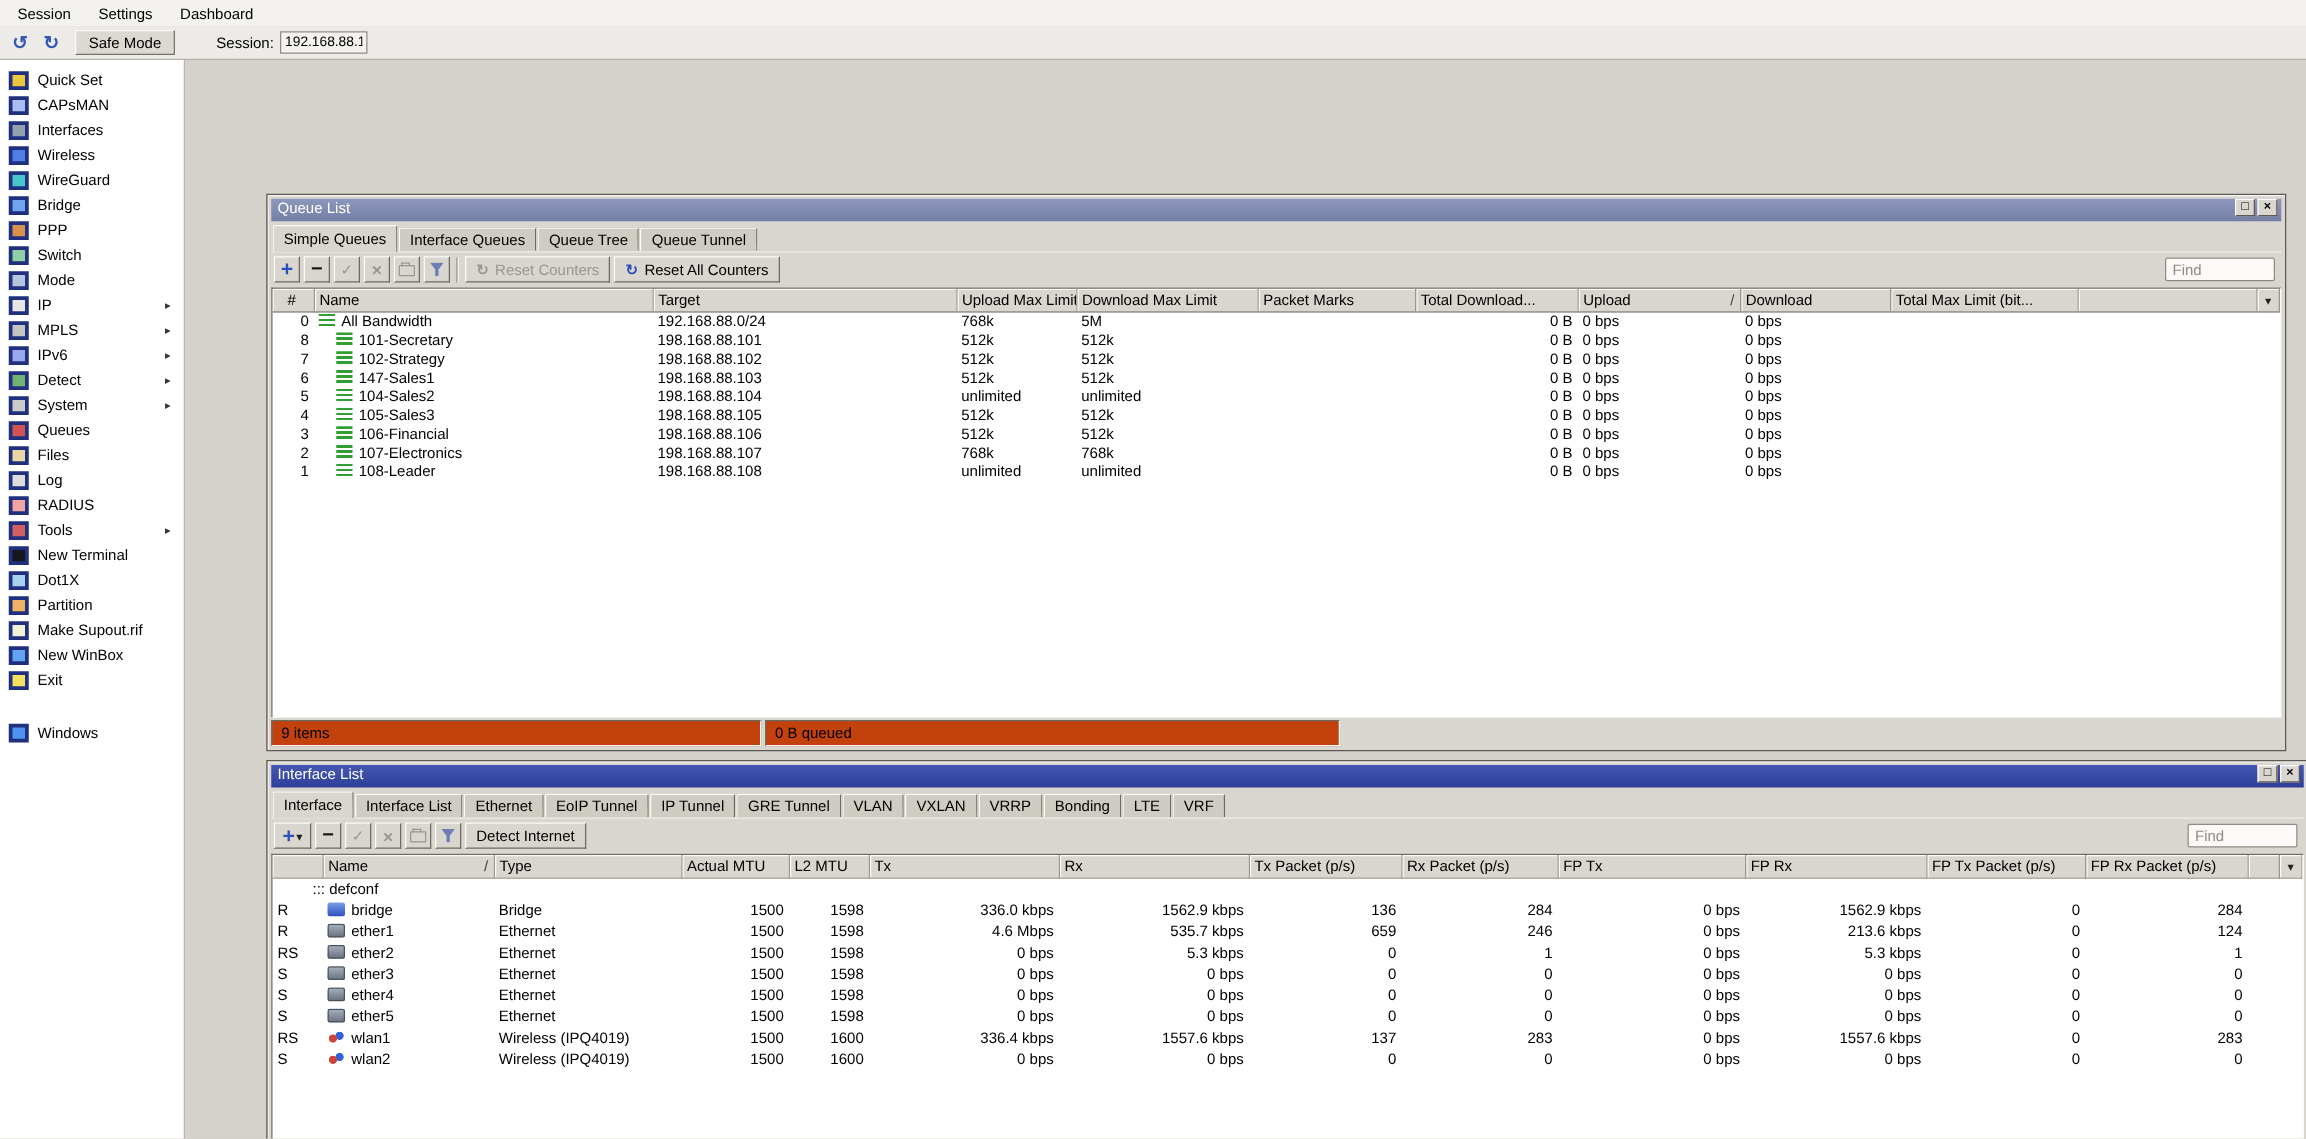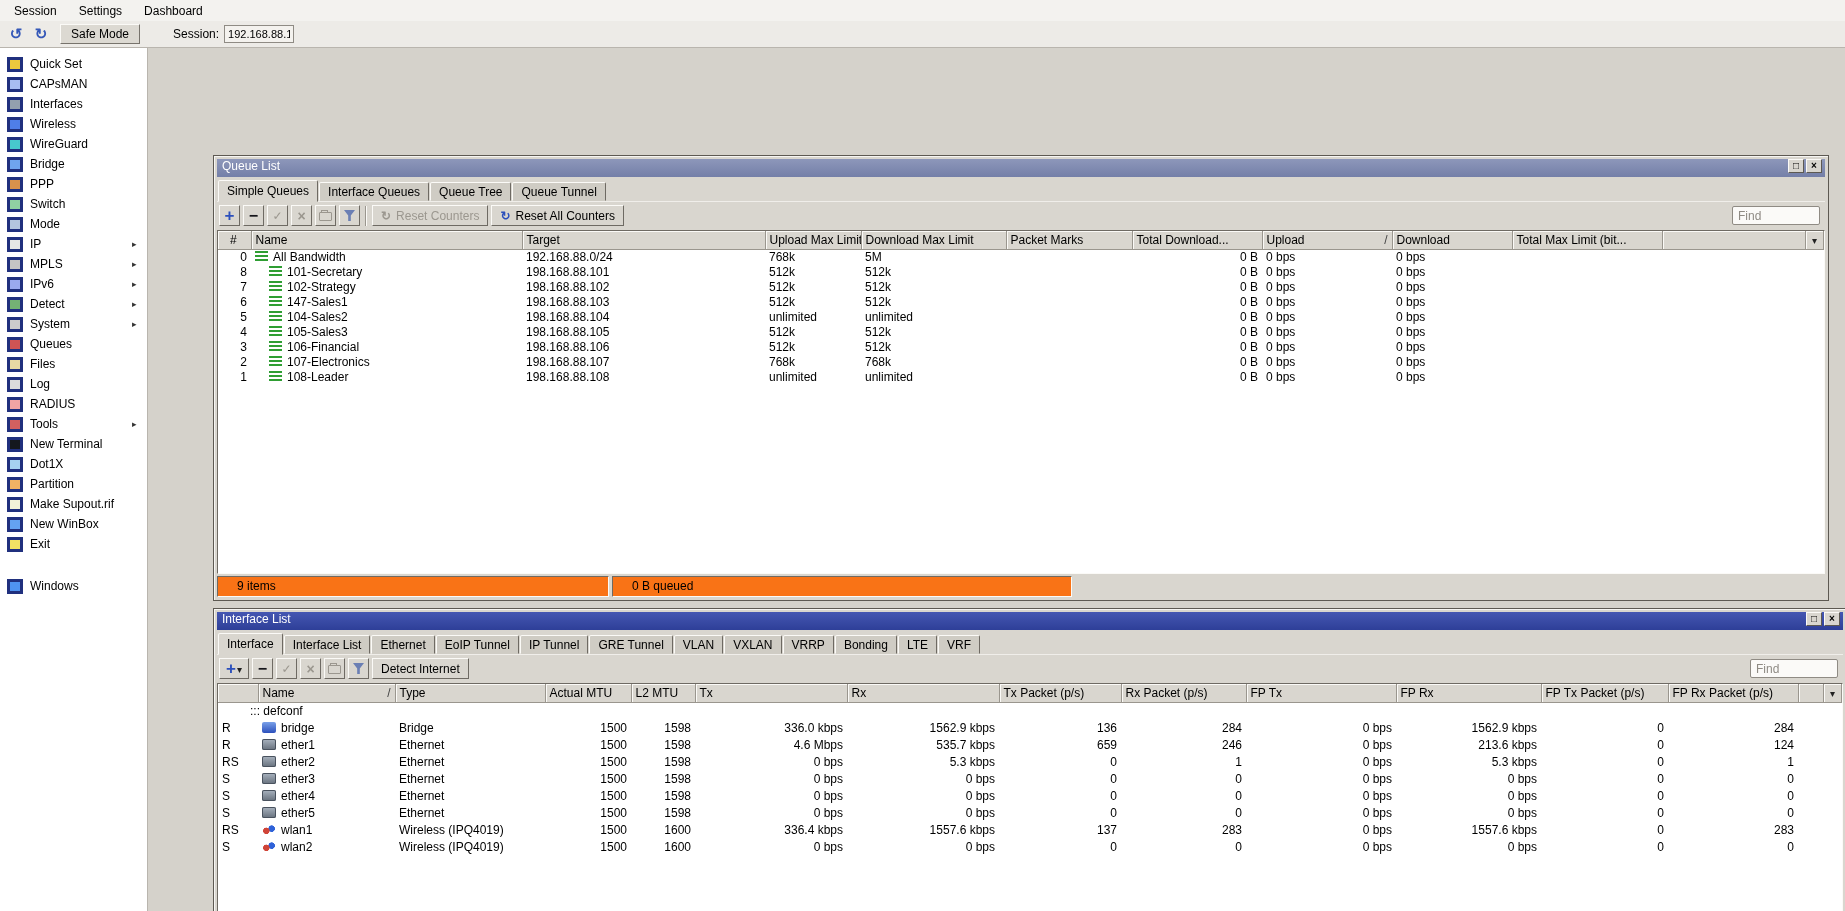--- a/index.html
+++ b/index.html
@@ -97,21 +97,21 @@
   .c-ind0{width:0}
   .c-ind1{width:14px}
   .qicon{display:inline-block;width:13px;height:11px;margin-right:5px;vertical-align:-1px;background:repeating-linear-gradient(to bottom,var(--queue-green,#2f9e33) 0 2px,transparent 2px 4px)}
   .ifico{display:inline-block;width:14px;height:11px;margin-right:5px;vertical-align:-1px;border-radius:2px}
   .ifico.c-bridge{background:linear-gradient(#79a0e8,#2c50bc)}
   .ifico.c-ether{background:linear-gradient(#aab4c0,#66707c);box-shadow:inset 0 0 0 1px #49525e}
   .ifico.c-wlan{background:radial-gradient(circle at 31% 62%,#d04438 0 3px,rgba(0,0,0,0) 3.5px),radial-gradient(circle at 69% 42%,#2f62d8 0 3px,rgba(0,0,0,0) 3.5px)}
 
   
   .statusbar{flex:none;height:21px;margin-top:2px;display:flex;gap:3px}
-  .spanel{height:21px;border:1px solid;border-color:#6e6a63 #fbfaf7 #fbfaf7 #6e6a63;padding:2px 19px;font-size:12px;background:#f97316;white-space:nowrap;overflow:hidden}
+  .spanel{height:21px;border:1px solid;border-color:#6e6a63 #fbfaf7 #fbfaf7 #6e6a63;padding:2px 7px;font-size:12px;background:#c2410c;white-space:nowrap;overflow:hidden}
   .sp1{width:392px}.sp2{width:460px}.sp3{flex:1}
 </style>
 </head>
 <body>
 
 <div class="screen">
 
   <div class="menubar">
 
   <span class="menu-item">

